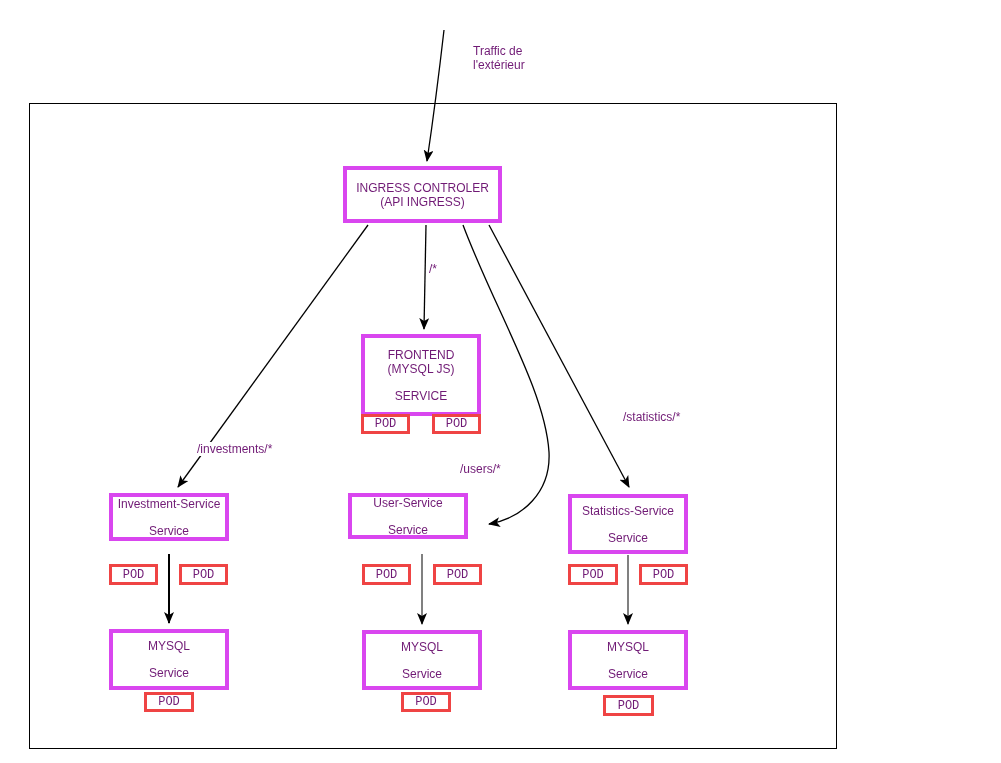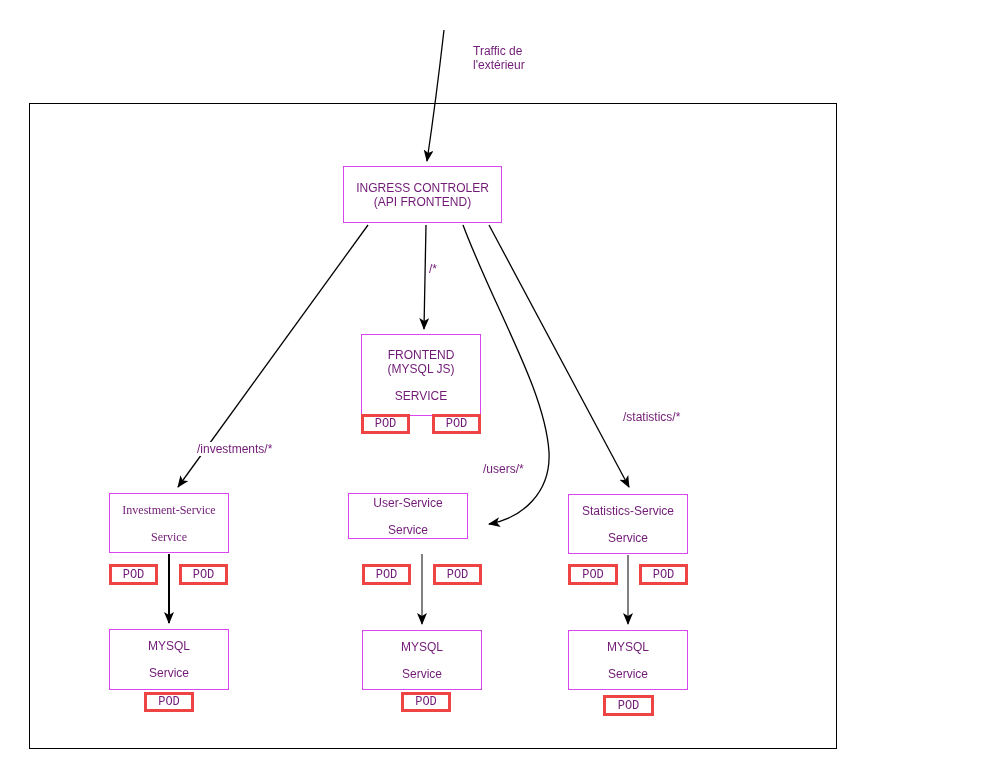--- a/index.html
+++ b/index.html
@@ -22,21 +22,21 @@
   }
   svg.connectors {
     position: absolute;
     left: 0; top: 0;
     width: 1001px; height: 763px;
     pointer-events: none;
   }
   .box {
     position: absolute;
     background: #ffffff;
-    border: 1px solid #d946ef;
+    border: 4px solid #d946ef;
     box-sizing: border-box;
     display: flex;
     flex-direction: column;
     align-items: center;
     justify-content: center;
     text-align: center;
     font-size: 12px;
     line-height: 14px;
   }
   .box .gap-title { margin-bottom: 13px; }
@@ -65,21 +65,21 @@
     white-space: nowrap;
   }
   .center { text-align: center; }
 
   
   #ingress   { left: 343px; top: 166px; width: 159px; height: 57px; }
   #frontend  { left: 361px; top: 334px; width: 120px; height: 82px; }
   #pod-f1 { left: 361px; top: 414px; width: 49px; height: 20px; }
   #pod-f2 { left: 432px; top: 414px; width: 49px; height: 20px; }
 
-  #svc-inv   { left: 109px; top: 493px; width: 120px; height: 60px; font-family: Liberation Serif, serif; }
+  #svc-inv   { left: 109px; top: 493px; width: 120px; height: 48px; }
   #pod-i1 { left: 109px; top: 564px; width: 49px; height: 21px; }
   #pod-i2 { left: 179px; top: 564px; width: 49px; height: 21px; }
   #db-inv    { left: 109px; top: 629px; width: 120px; height: 61px; }
   #pod-idb { left: 144px; top: 692px; width: 50px; height: 20px; }
 
   #svc-usr   { left: 348px; top: 493px; width: 120px; height: 46px; }
   #pod-u1 { left: 362px; top: 564px; width: 49px; height: 21px; }
   #pod-u2 { left: 433px; top: 564px; width: 49px; height: 21px; }
   #db-usr    { left: 362px; top: 630px; width: 120px; height: 60px; }
   #pod-udb { left: 401px; top: 692px; width: 50px; height: 20px; }
@@ -88,21 +88,21 @@
   #pod-s1 { left: 568px; top: 564px; width: 50px; height: 21px; }
   #pod-s2 { left: 639px; top: 564px; width: 49px; height: 21px; }
   #db-sta    { left: 568px; top: 630px; width: 120px; height: 60px; }
   #pod-sdb { left: 603px; top: 695px; width: 51px; height: 21px; }
 
   
   #traffic-label { left: 473px; top: 44px; }
   #cluster-label { left: 843px; top: 119px; width: 152px; }
   #route-root        { left: 429px; top: 262px; }
   #route-investments { left: 197px; top: 442px; }
-  #route-users       { left: 483px; top: 462px; }
+  #route-users       { left: 460px; top: 462px; }
   #route-statistics  { left: 623px; top: 410px; }
 </style>
 </head>
 <body>
 
 <div class="canvas">
 
   <div class="cluster"></div>
 
   <svg class="connectors" viewBox="0 0 1001 763" xmlns="http://www.w3.org/2000/svg">
@@ -127,21 +127,21 @@
   </div>
 
 
   <div class="edge-label" id="route-root">/*</div>
   <div class="edge-label" id="route-investments">/investments/*</div>
   <div class="edge-label" id="route-users">/users/*</div>
   <div class="edge-label" id="route-statistics">/statistics/*</div>
 
   <div class="box" id="ingress">
     <div>INGRESS CONTROLER</div>
-    <div>(API FRONTEND)</div>
+    <div>(API INGRESS)</div>
   </div>
 
   <div class="box" id="frontend">
     <div>FRONTEND</div>
     <div class="gap-title">(MYSQL JS)</div>
     <div>SERVICE</div>
   </div>
   <div class="pod" id="pod-f1">POD</div>
   <div class="pod" id="pod-f2">POD</div>
 

